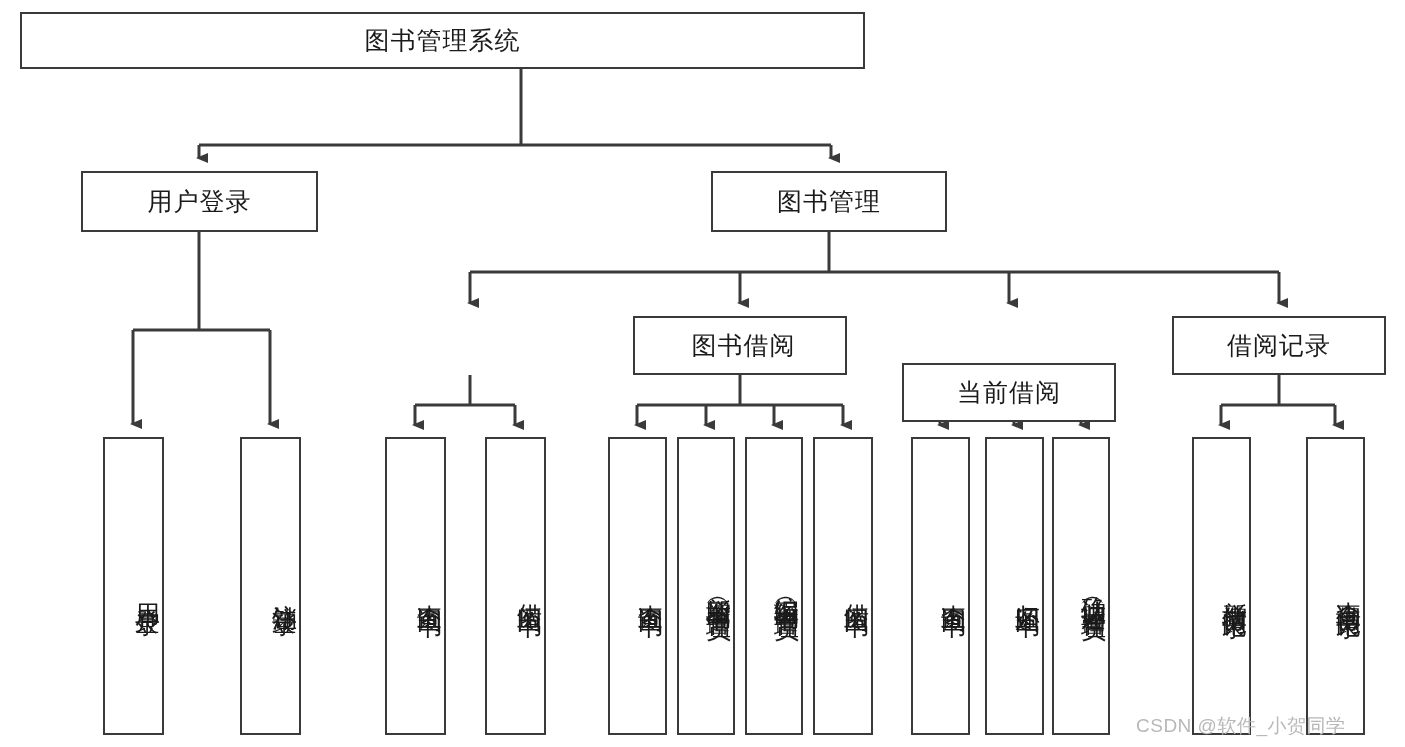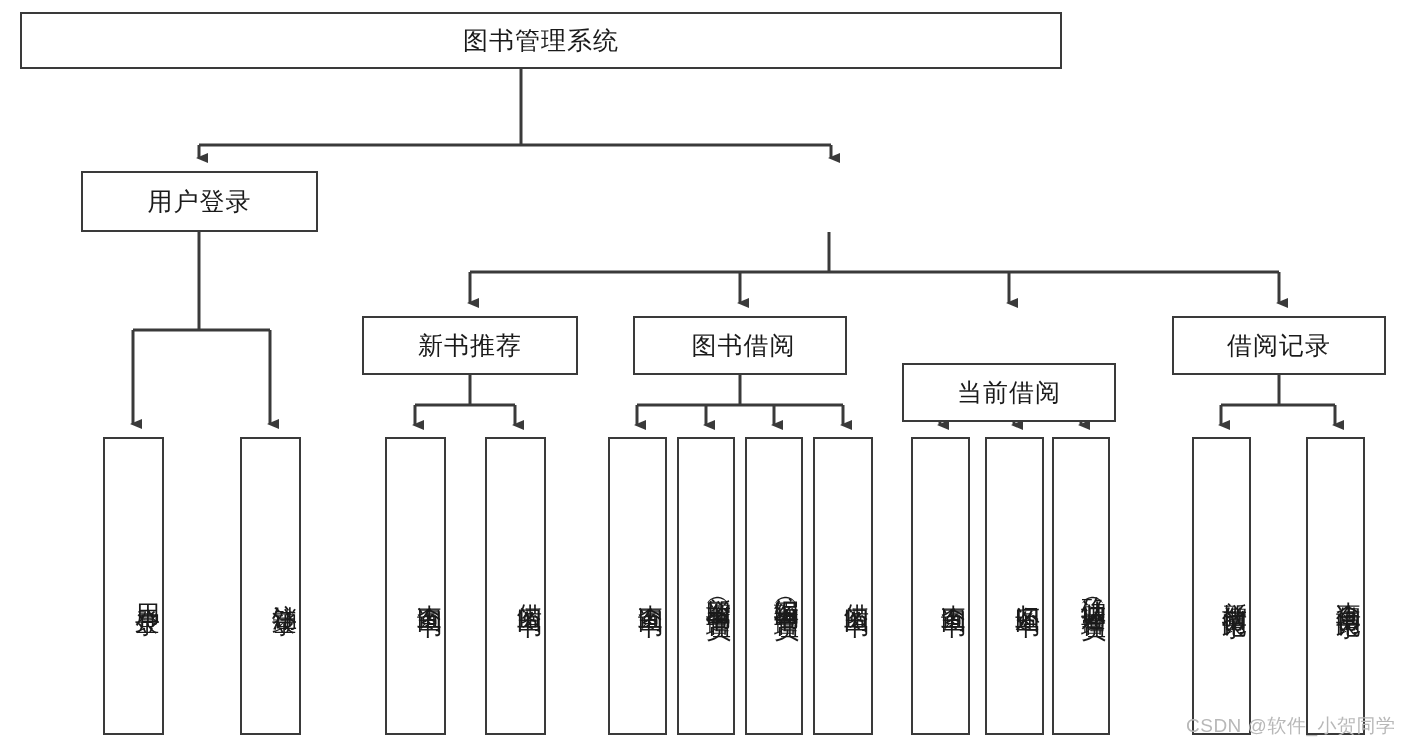--- a/index.html
+++ b/index.html
@@ -49,21 +49,21 @@
   svg#edges {
     position: absolute;
     left: 0;
     top: 0;
     width: 1405px;
     height: 747px;
     pointer-events: none;
   }
   .watermark {
     position: absolute;
-    left: 1186px;
+    left: 1136px;
     top: 713px;
     font-size: 19px;
     color: #b8b8b8;
     white-space: nowrap;
     letter-spacing: 0.5px;
   }
 </style>
 </head>
 <body>
 
@@ -112,31 +112,31 @@
       <path d="M1014,405 L1014,425" marker-end="url(#arrow)"></path>
       <path d="M1081,405 L1081,425" marker-end="url(#arrow)"></path>
 
       <path d="M1279,375 L1279,405"></path>
       <path d="M1221,405 L1335,405"></path>
       <path d="M1221,405 L1221,425" marker-end="url(#arrow)"></path>
       <path d="M1335,405 L1335,425" marker-end="url(#arrow)"></path>
     </g>
   </svg>
 
-  <div class="node horiz" style="left: 20px; top: 12px; width: 1042px; height: 57px;">
+  <div class="node horiz" style="left: 20px; top: 12px; width: 845px; height: 57px;">
     <span>图书管理系统</span>
   </div>
 
   <div class="node horiz" style="left: 81px; top: 171px; width: 237px; height: 61px;">
     <span>用户登录</span>
   </div>
+  <div class="node horiz" style="left: 711px; top: 171px; width: 236px; height: 61px;">
+    <span>图书管理</span>
+  </div>
 
-  <div class="node horiz" style="left: 362px; top: 316px; width: 216px; height: 59px;">
-    <span>新书推荐</span>
-  </div>
   <div class="node horiz" style="left: 633px; top: 316px; width: 214px; height: 59px; padding-left: 7px;">
     <span>图书借阅</span>
   </div>
   <div class="node horiz" style="left: 902px; top: 316px; width: 214px; height: 59px; margin-top: 47px;">
     <span>当前借阅</span>
   </div>
   <div class="node horiz" style="left: 1172px; top: 316px; width: 214px; height: 59px;">
     <span>借阅记录</span>
   </div>
 

